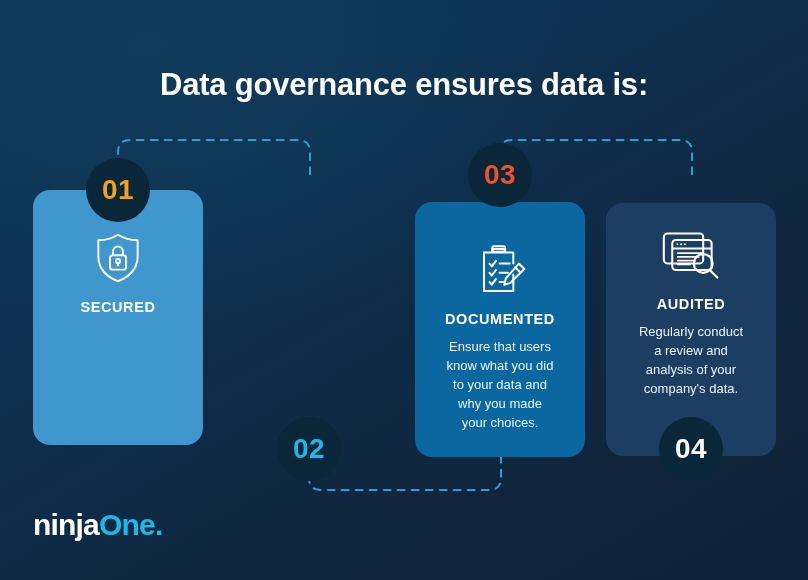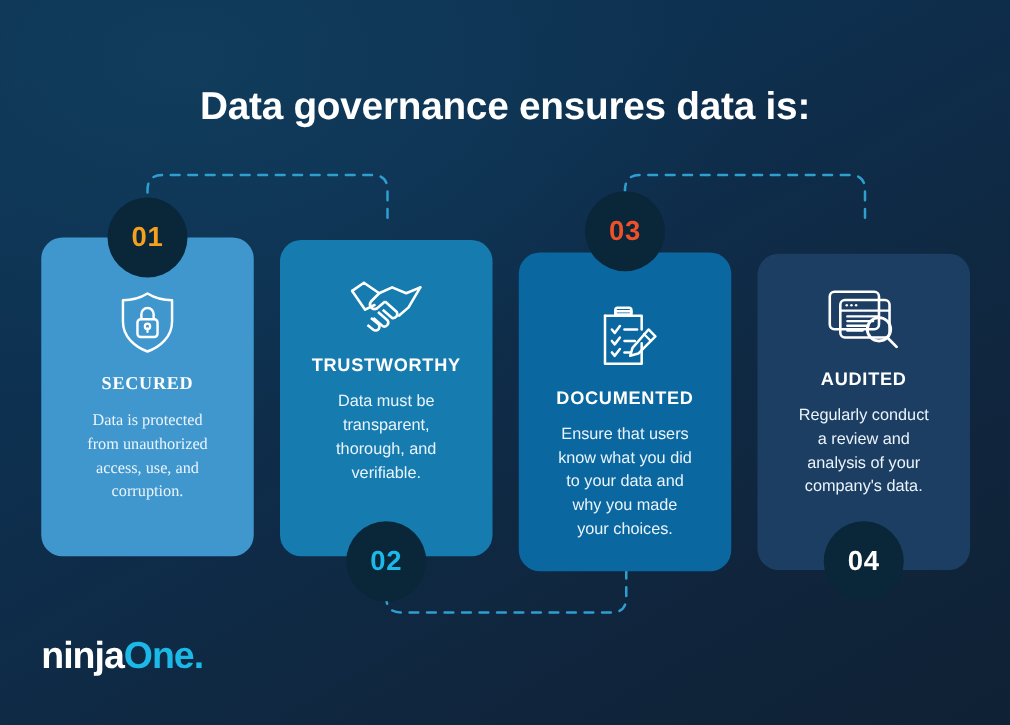--- a/index.html
+++ b/index.html
@@ -70,42 +70,42 @@
   }
   .card-body {
     color: #eaf4fb;
     font-size: 13px;
     line-height: 19px;
     margin-top: 10px;
     white-space: pre-line;
   }
 
   
-  #card-1 { left: 33px;  top: 190px; height: 255px; background: #4097ce; padding-top: 40px; font-family: Liberation Serif, serif; }
+  #card-1 { left: 33px;  top: 190px; height: 255px; background: #4097ce; padding-top: 40px; }
   #card-2 { left: 224px; top: 192px; height: 253px; background: #167cb0; padding-top: 24px; }
   #card-3 { left: 415px; top: 202px; height: 255px; background: #0a679f; padding-top: 40px; }
   #card-4 { left: 606px; top: 203px; height: 253px; background: #1d3e63; padding-top: 24px; }
 
   
   .num-circle {
     position: absolute;
     width: 64px;
     height: 64px;
     border-radius: 50%;
     background: #0a2639;
     display: flex;
     align-items: center;
     justify-content: center;
-    font-size: 22px;
+    font-size: 28px;
     font-weight: bold;
     letter-spacing: 0.5px;
   }
   #circle-1 { left: 86px;  top: 158px; color: #f5a01e; }
   #circle-2 { left: 277px; top: 417px; color: #1bb8e8; text-align: right; }
-  #circle-3 { left: 468px; top: 153px; color: #f0502a; }
+  #circle-3 { left: 468px; top: 143px; color: #f0502a; }
   #circle-4 { left: 659px; top: 417px; color: #ffffff; }
 
   
   .logo {
     position: absolute;
     left: 33px;
     top: 508px;
     font-size: 30px;
     font-weight: bold;
     letter-spacing: -0.8px;
@@ -129,45 +129,25 @@
 
   <div class="card" id="card-1">
     <svg class="card-icon" viewBox="0 0 56 58" xmlns="http://www.w3.org/2000/svg" width="50" height="56">
       <path d="M28 3 C20 8 12 9 6 9 L6 28 C6 42 17 51 28 55 C39 51 50 42 50 28 L50 9 C44 9 36 8 28 3 Z" fill="none" stroke="#ffffff" stroke-width="2.2" stroke-linejoin="round"></path>
       <rect x="19" y="26" width="18" height="16" rx="3" fill="none" stroke="#ffffff" stroke-width="2.2"></rect>
       <path d="M22.5 26 L22.5 21.5 A5.5 5.5 0 0 1 33.5 21.5 L33.5 26" fill="none" stroke="#ffffff" stroke-width="2.2"></path>
       <circle cx="28" cy="32.5" r="2.4" fill="none" stroke="#ffffff" stroke-width="2"></circle>
       <line x1="28" y1="34.2" x2="28" y2="37.5" stroke="#ffffff" stroke-width="2" stroke-linecap="round"></line>
     </svg>
     <div class="card-title">SECURED</div>
-    <div class="card-body">Data is protected
-from unauthorized
-access, use, and
-corruption.</div>
   </div>
   <div class="num-circle" id="circle-1">
     <span>01</span>
   </div>
 
-  <div class="card" id="card-2">
-    <svg class="card-icon" viewBox="0 0 66 48" xmlns="http://www.w3.org/2000/svg" width="62" height="48">
-      <path d="M4 12 L14 5 L27 14 L38 9 L50 14 L62 9" fill="none" stroke="#ffffff" stroke-width="2.2" stroke-linejoin="round" stroke-linecap="round"></path>
-      <path d="M4 12 L15 28 L23 24" fill="none" stroke="#ffffff" stroke-width="2.2" stroke-linecap="round" stroke-linejoin="round"></path>
-      <path d="M62 9 L52 26 L44 33" fill="none" stroke="#ffffff" stroke-width="2.2" stroke-linecap="round" stroke-linejoin="round"></path>
-      <path d="M27 14 L20 21 A4 4 0 0 0 25 27 L32 21" fill="none" stroke="#ffffff" stroke-width="2.2" stroke-linejoin="round"></path>
-      <path d="M32 21 L42 30 A3.5 3.5 0 0 1 38 35 L30 28" fill="none" stroke="#ffffff" stroke-width="2.2" stroke-linejoin="round"></path>
-      <path d="M26 30 L34 37 A3.3 3.3 0 0 1 30 42 L22 35" fill="none" stroke="#ffffff" stroke-width="2.2" stroke-linejoin="round"></path>
-      <path d="M20 35 L26 40 A3 3 0 0 1 22 45 L17 41" fill="none" stroke="#ffffff" stroke-width="2.2" stroke-linejoin="round"></path>
-    </svg>
-    <div class="card-title">TRUSTWORTHY</div>
-    <div class="card-body">Data must be
-transparent,
-thorough, and
-verifiable.</div>
-  </div>
   <div class="num-circle" id="circle-2">
     <span>02</span>
   </div>
 
   <div class="card" id="card-3">
     <svg class="card-icon" viewBox="0 0 60 58" xmlns="http://www.w3.org/2000/svg" width="55" height="56">
       <path d="M12 10 L12 52 L44 52 L44 34" fill="none" stroke="#ffffff" stroke-width="2.2" stroke-linejoin="round" stroke-linecap="round"></path>
       <path d="M44 22 L44 10 L12 10" fill="none" stroke="#ffffff" stroke-width="2.2" stroke-linejoin="round" stroke-linecap="round"></path>
       <path d="M21 10 L21 6 L35 6 L35 10" fill="none" stroke="#ffffff" stroke-width="2.2" stroke-linejoin="round"></path>
       <rect x="21" y="3" width="14" height="6" rx="2" fill="none" stroke="#ffffff" stroke-width="2.2"></rect>

